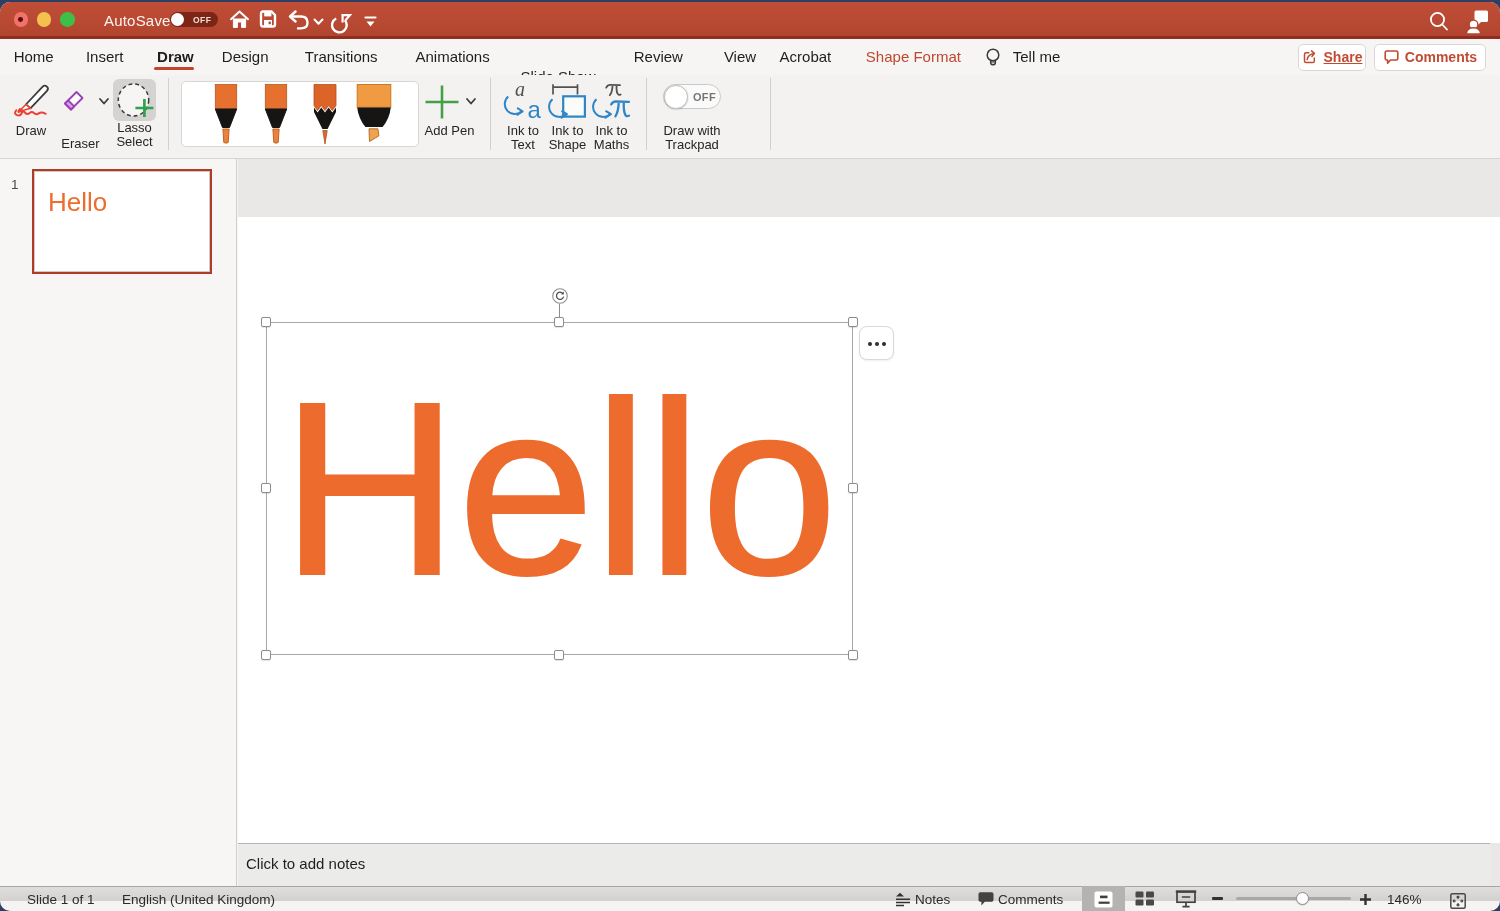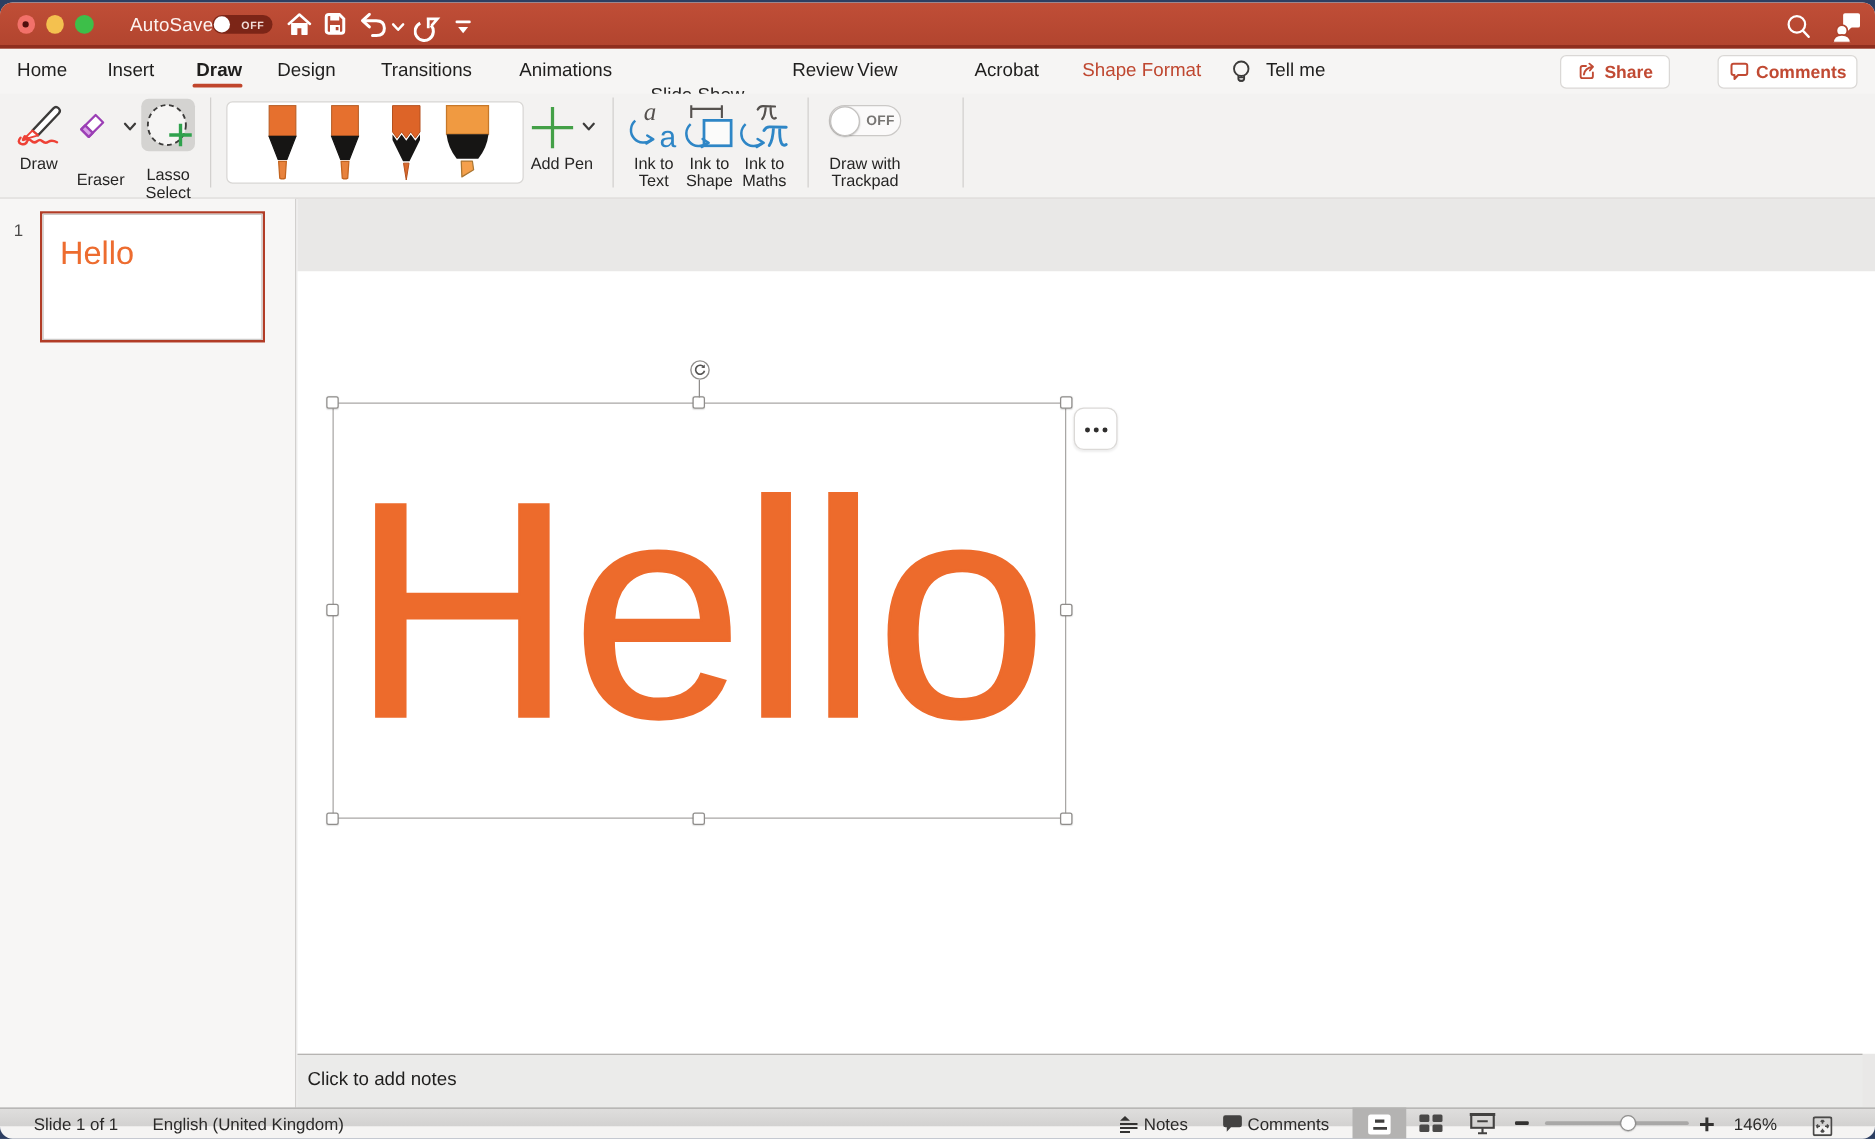--- a/index.html
+++ b/index.html
@@ -108,31 +108,31 @@
 
   <div class="tabrow">
     <span class="tab" style="left:33.7px;">Home</span>
     <span class="tab" style="left:104.7px;">Insert</span>
     <span class="tab" style="left:175.4px; font-weight:700;">Draw</span>
     <span class="tab" style="left:245.2px;">Design</span>
     <span class="tab" style="left:341.2px;">Transitions</span>
     <span class="tab" style="left:452.6px;">Animations</span>
     <span class="tab" style="left:558px;margin-top:20px;">Slide Show</span>
     <span class="tab" style="left:658.3px;">Review</span>
-    <span class="tab" style="left:702px;">View</span>
+    <span class="tab" style="left:740px;">View</span>
     <span class="tab" style="left:805.4px;">Acrobat</span>
     <span class="tab" style="left:913.4px; color:#bf4730;">Shape Format</span>
     <span class="tab" style="left:1036.5px;">Tell me</span>
     <div class="underline"></div>
     <svg class="abs" style="left:984px; top:8px;" width="18" height="22" viewBox="0 0 18 22">
       <circle cx="9" cy="8" r="5.8" fill="none" stroke="#3b3a39" stroke-width="1.5"></circle>
       <path d="M6.7 13.4 L6.7 16 Q6.7 17.6 9 17.6 Q11.3 17.6 11.3 16 L11.3 13.4" fill="none" stroke="#3b3a39" stroke-width="1.5"></path>
       <path d="M6.9 15 H11.1 M7.4 17.8 H10.6" stroke="#3b3a39" stroke-width="1.1"></path>
     </svg>
-    <div class="topbtn" style="left:1248px; width:88px;">
+    <div class="topbtn" style="left:1298px; width:68px;text-decoration:underline;">
       <svg width="17" height="16" viewBox="0 0 17 16" style="margin-right:-1px;">
         <path d="M6.8 3.8 H4.1 Q2.5 3.8 2.5 5.4 V11.9 Q2.5 13.5 4.1 13.5 H10.7 Q12.3 13.5 12.3 11.9 V8.9" fill="none" stroke="#c14a33" stroke-width="1.5" stroke-linecap="round"></path>
         <path d="M5.1 10.6 Q5.9 5.2 12.4 4.4 M12.4 4.4 L9.5 1.9 M12.4 4.4 L9.9 7.4" fill="none" stroke="#c14a33" stroke-width="1.5" stroke-linecap="round" stroke-linejoin="round"></path>
       </svg>
       <span>Share</span>
     </div>
     <div class="topbtn" style="left:1374px; width:112px;">
       <svg width="17" height="17" viewBox="0 0 17 17" style="margin-right:-1px;">
         <path d="M2.2 3.6 Q2.2 2 3.8 2 H13.2 Q14.8 2 14.8 3.6 V9.4 Q14.8 11 13.2 11 H7.5 L4.6 14.2 L4.6 11 H3.8 Q2.2 11 2.2 9.4 Z" fill="none" stroke="#c14a33" stroke-width="1.6" stroke-linejoin="round"></path>
       </svg>
@@ -157,21 +157,21 @@
     <svg style="left:98px; top:22px;" width="12" height="9" viewBox="0 0 12 9">
       <path d="M2 2 L6 6.5 L10 2" fill="none" stroke="#3c3b3a" stroke-width="1.8" stroke-linecap="round" stroke-linejoin="round"></path>
     </svg>
     <div class="rlabel" style="left:80.5px; top:62px;">Eraser</div>
 
     <div class="lassobg"></div>
     <svg style="left:113px; top:4.5px;" width="45" height="42" viewBox="0 0 45 42">
       <ellipse cx="20.5" cy="21" rx="15.2" ry="16" fill="#f6f5f4" stroke="#3c3b3a" stroke-width="1.5" stroke-dasharray="3.8 3"></ellipse>
       <path d="M31.4 20 V38 M22.4 29 H40.4" fill="none" stroke="#2fa24d" stroke-width="2.7"></path>
     </svg>
-    <div class="rlabel" style="left:134.5px; top:58px;">Lasso
+    <div class="rlabel" style="left:134.5px; top:46px;">Lasso
 Select</div>
     <div class="rsep" style="left:168px;"></div>
 
     <div class="gallery"></div>
 
     <svg style="left:204px; top:8px;" width="44" height="62" viewBox="0 0 44 62">
       <rect x="11.3" y="1.5" width="21.4" height="24.4" fill="#e6702e" stroke="#b55a22" stroke-width="0.8"></rect>
       <path d="M11.3 26 H32.7 L25.5 44.5 H18.5 Z" fill="#161514" stroke="#161514" stroke-width="1"></path>
       <path d="M18.9 46 H25.1 L24.2 59.5 Q22 60.8 19.8 59.5 Z" fill="#e8823c" stroke="#c3641f" stroke-width="1"></path>
     </svg>

